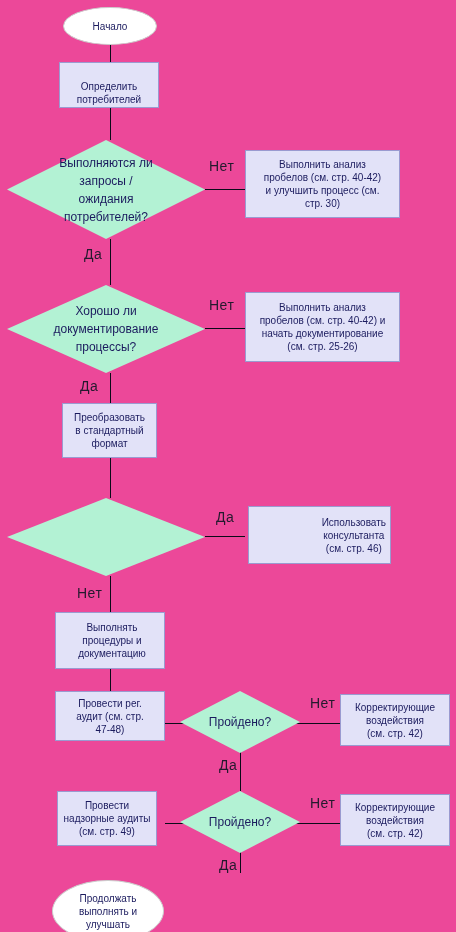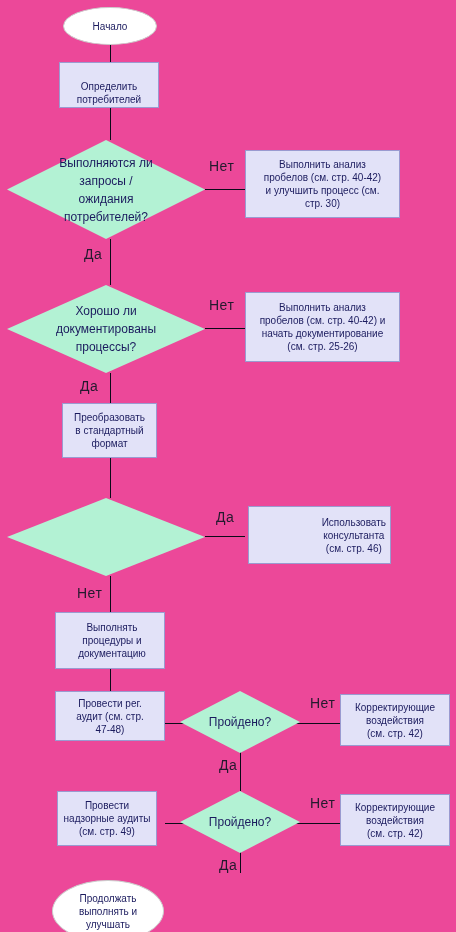--- a/index.html
+++ b/index.html
@@ -127,21 +127,21 @@
   <div class="node proc" style="left:245px; top:150px; width:155px; height:68px;">
     <span style="white-space:pre-line;">Выполнить анализ
 пробелов (см. стр. 40-42)
 и улучшить процесс (см.
 стр. 30)</span>
   </div>
 
   <div class="node decision" style="left:7px; top:285px; width:198px; height:88px;">
     <div class="dia-shape"></div>
     <span class="dia-label" style="white-space:pre-line;">Хорошо ли
-документированы
+документирование
 процессы?</span>
   </div>
 
   <div class="node proc" style="left:245px; top:292px; width:155px; height:70px;">
     <span style="white-space:pre-line;">Выполнить анализ
 пробелов (см. стр. 40-42) и
 начать документирование
 (см. стр. 25-26)</span>
   </div>
 

